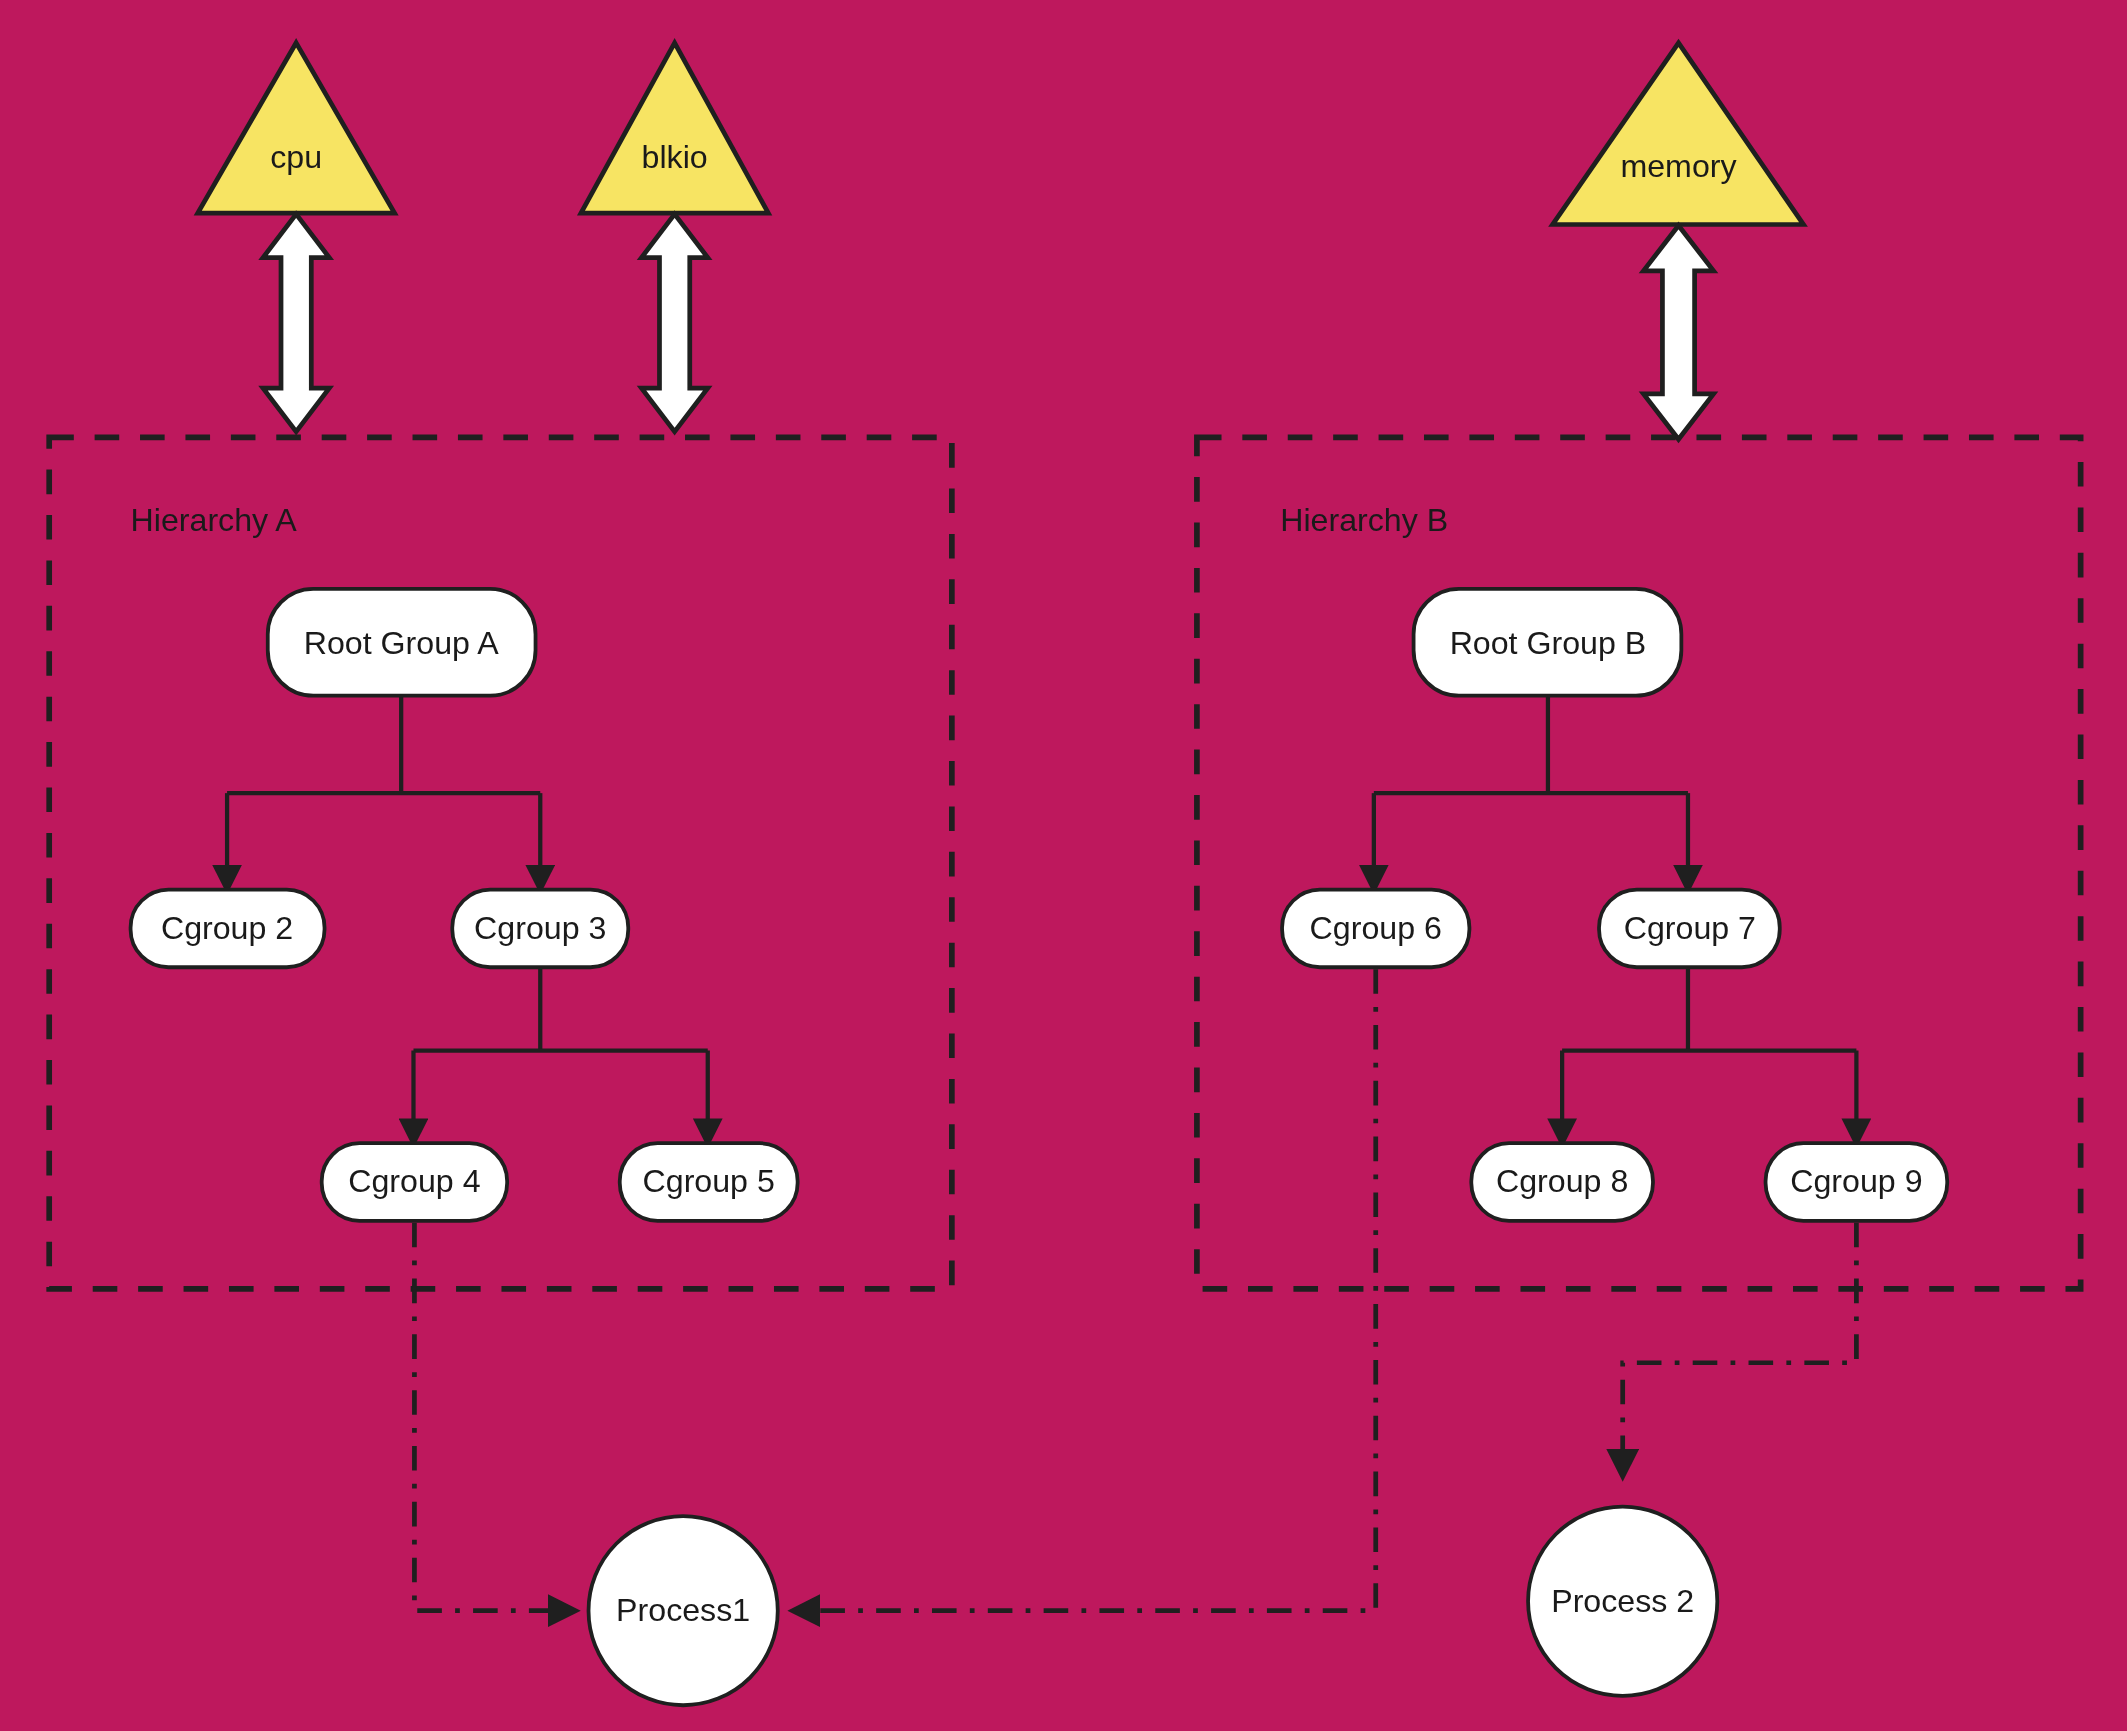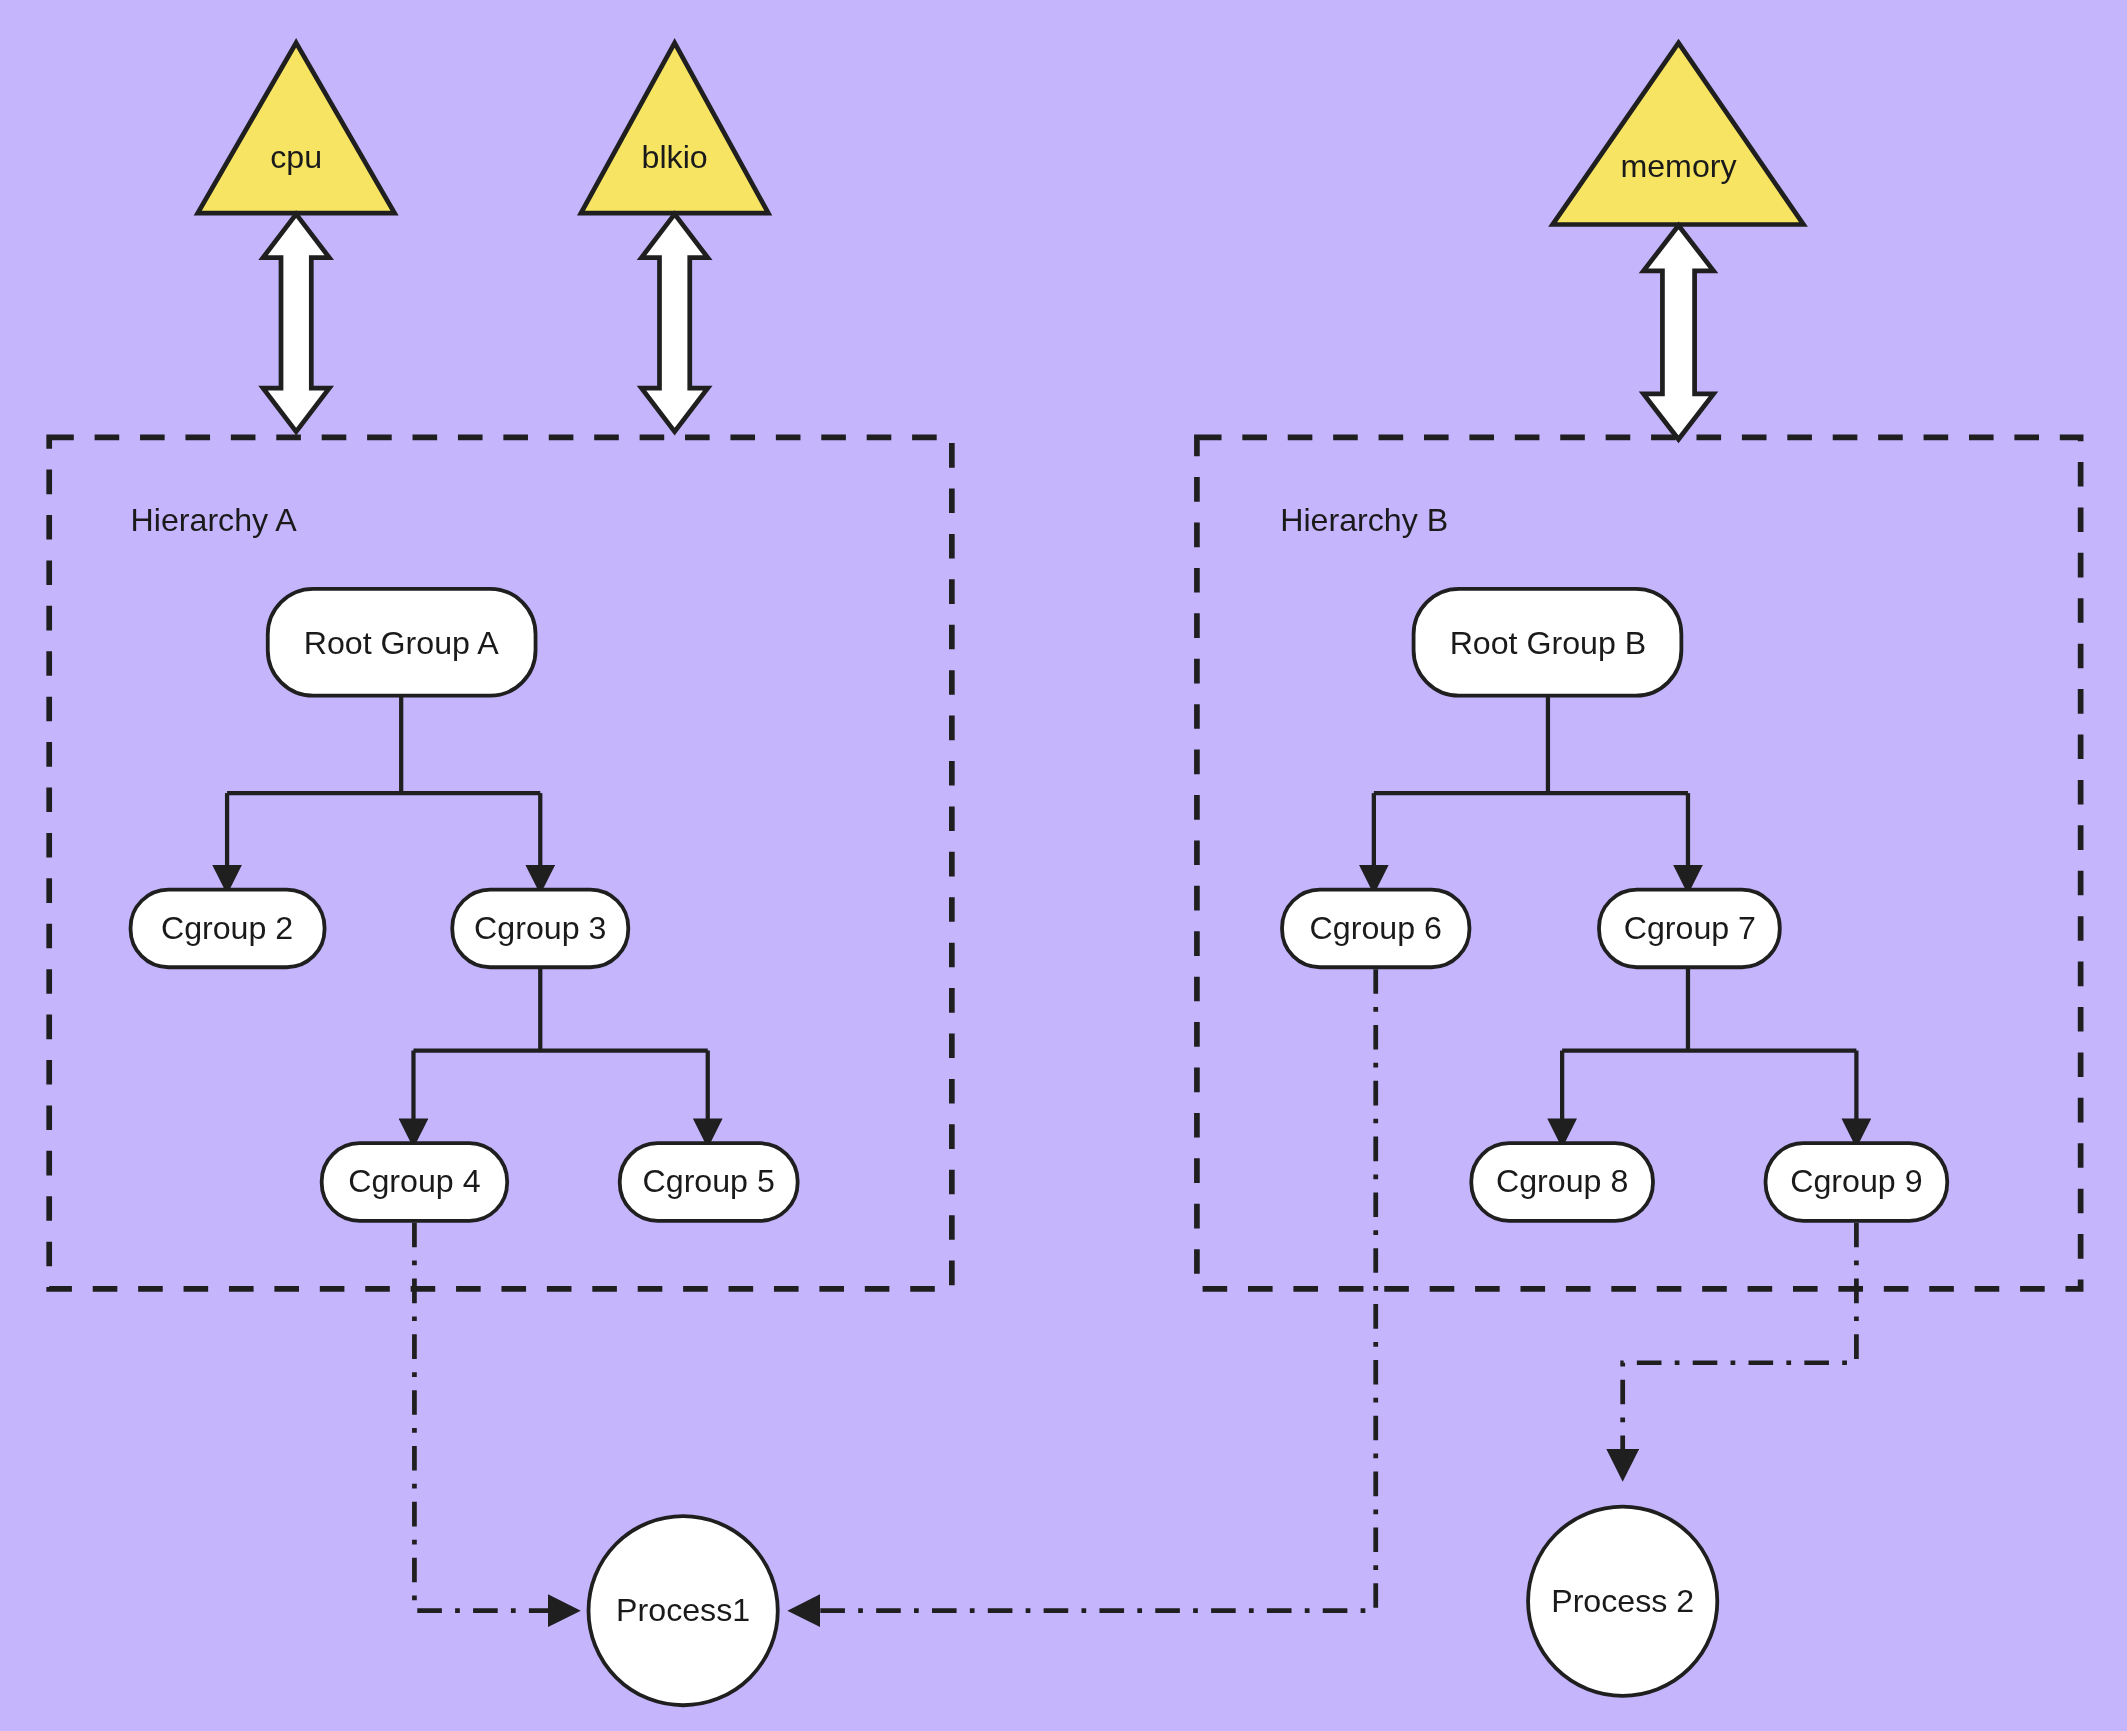--- a/index.html
+++ b/index.html
@@ -4,21 +4,21 @@
 <style>
   html, body {
     margin: 0;
     padding: 0;
     background: #f7f7f7;
   }
   #stage {
     position: relative;
     width: 2127px;
     height: 1732px;
-    background: #c4b5fd;
+    background: #be185d;
     font-family: "Liberation Sans", sans-serif;
     overflow: hidden;
   }
   svg#diagram {
     position: absolute;
     left: 0;
     top: 0;
     width: 2127px;
     height: 1732px;
     display: block;

